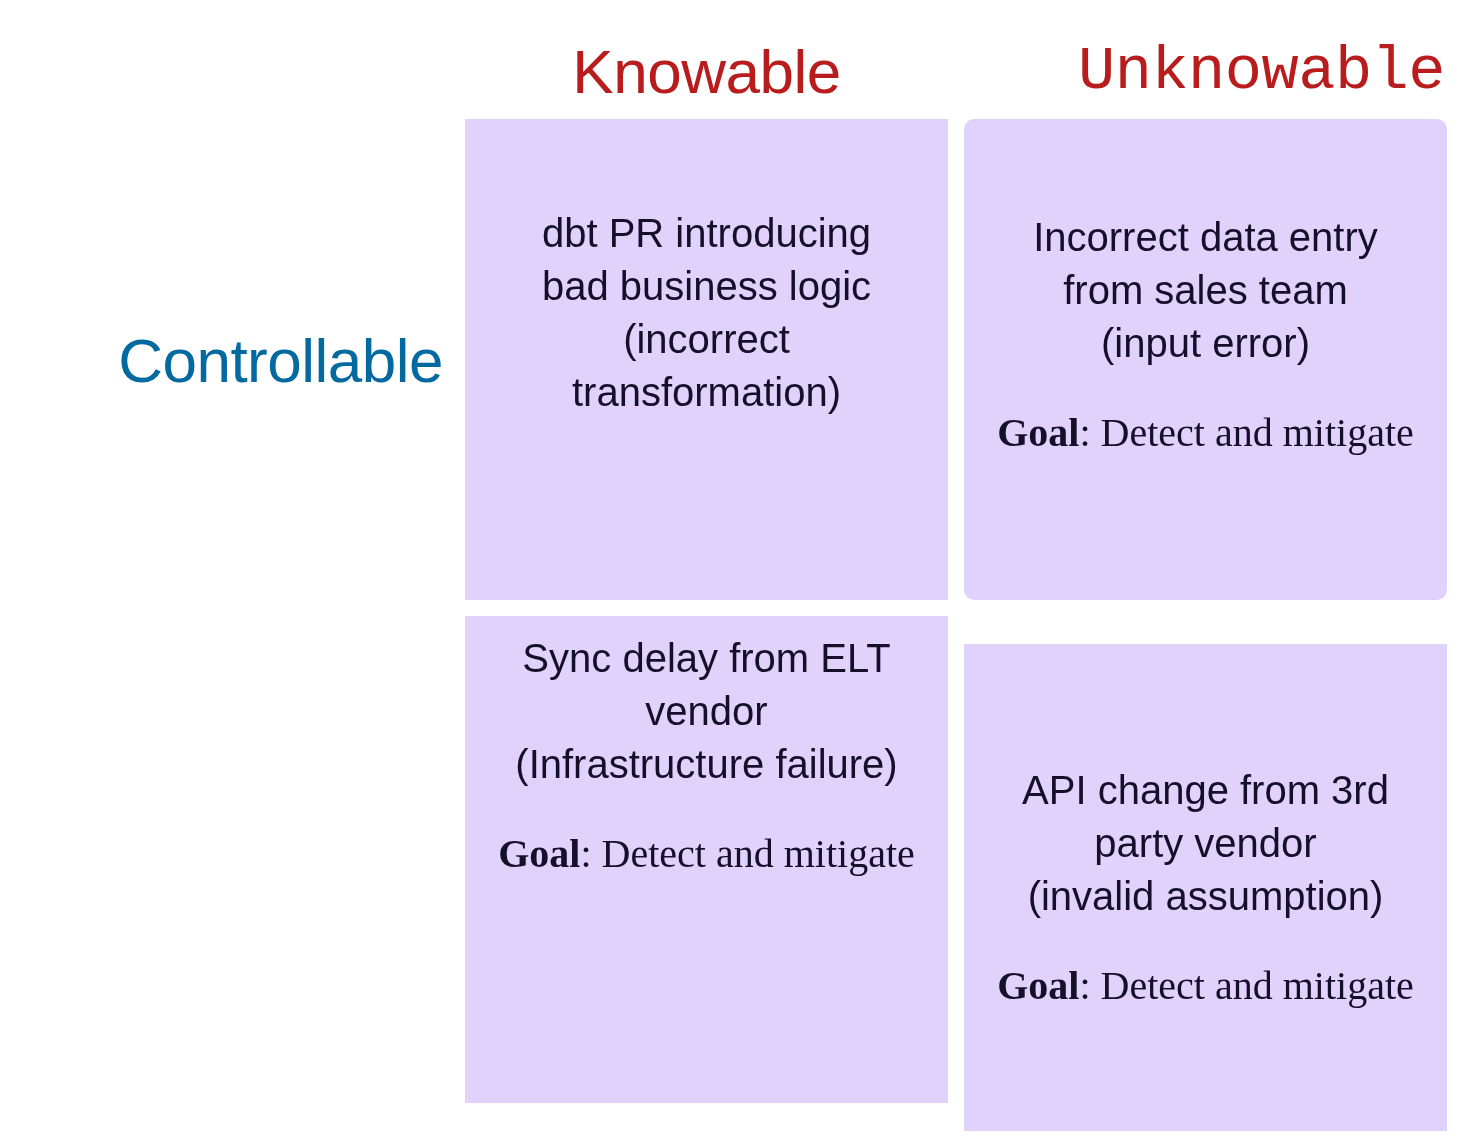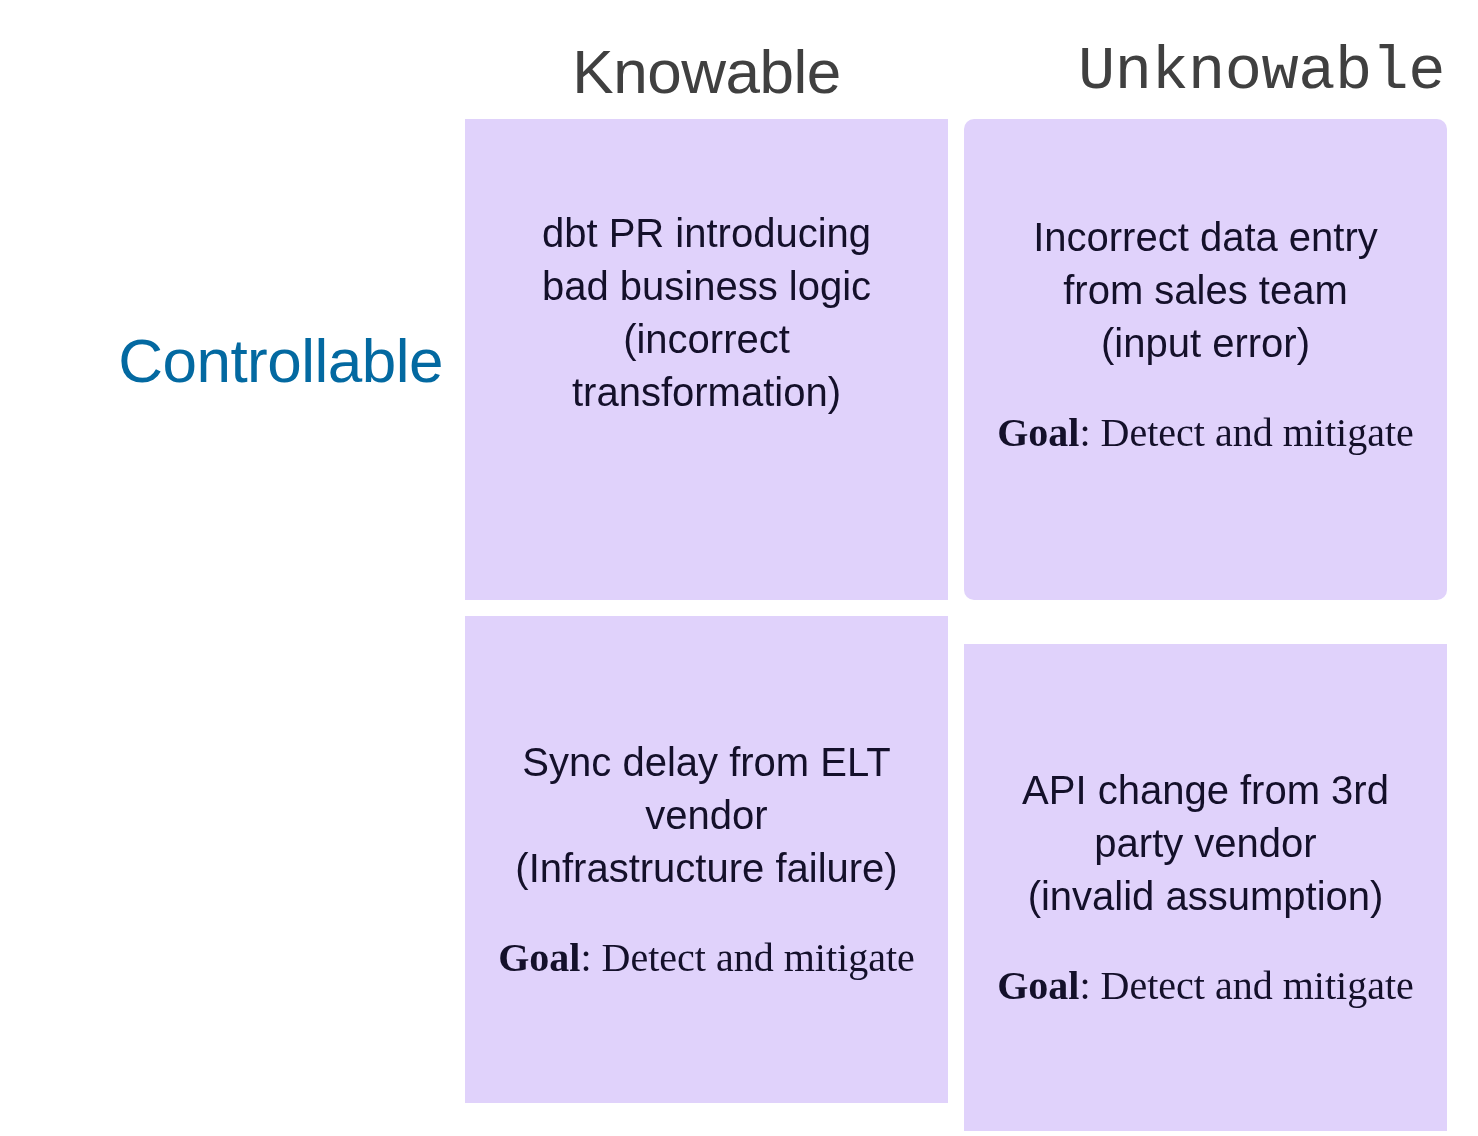--- a/index.html
+++ b/index.html
@@ -21,21 +21,21 @@
   }
 
   
   .col-header {
     position: absolute;
     top: 32px;
     height: 80px;
     line-height: 80px;
     text-align: center;
     font-size: 62px;
-    color: #404040;
+    color: #b91c1c;
     white-space: nowrap;
     letter-spacing: -0.5px;
   }
   #col-header-knowable   { left: 465px; width: 483px; }
   #col-header-unknowable { left: 1020px; width: 483px; font-family: Liberation Mono, monospace; }
 
   
   .row-label {
     position: absolute;
     left: 0;
@@ -65,21 +65,21 @@
     padding-top: 88px;
   }
   #cell-controllable-unknowable {
     left: 964px;  top: 119px;  width: 483px; height: 481px;
     justify-content: flex-start;
     padding-top: 92px;
     border-radius: 10px;
   }
   #cell-uncontollable-knowable {
     left: 465px;  top: 616px;  width: 483px; height: 487px;
-    justify-content: center;
+    justify-content: flex-start;
   }
   #cell-uncontollable-unknowable {
     left: 964px;  top: 644px;  width: 483px; height: 487px;
     justify-content: center;
   }
 
   .cell-desc {
     font-size: 40px;
     line-height: 53px;
     color: #14102a;

